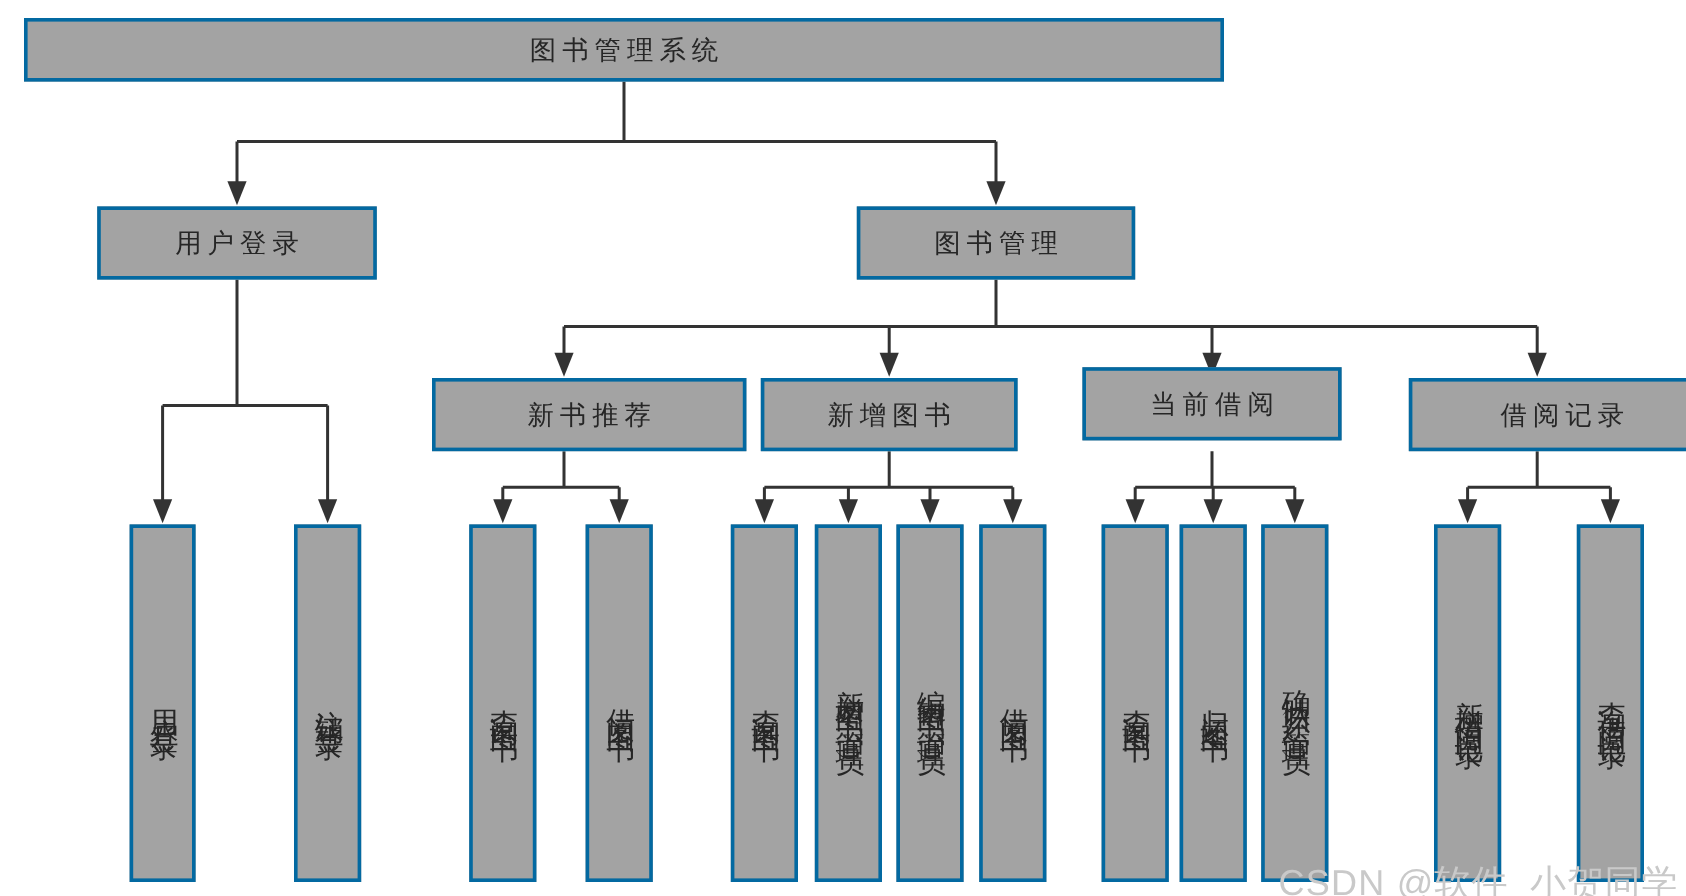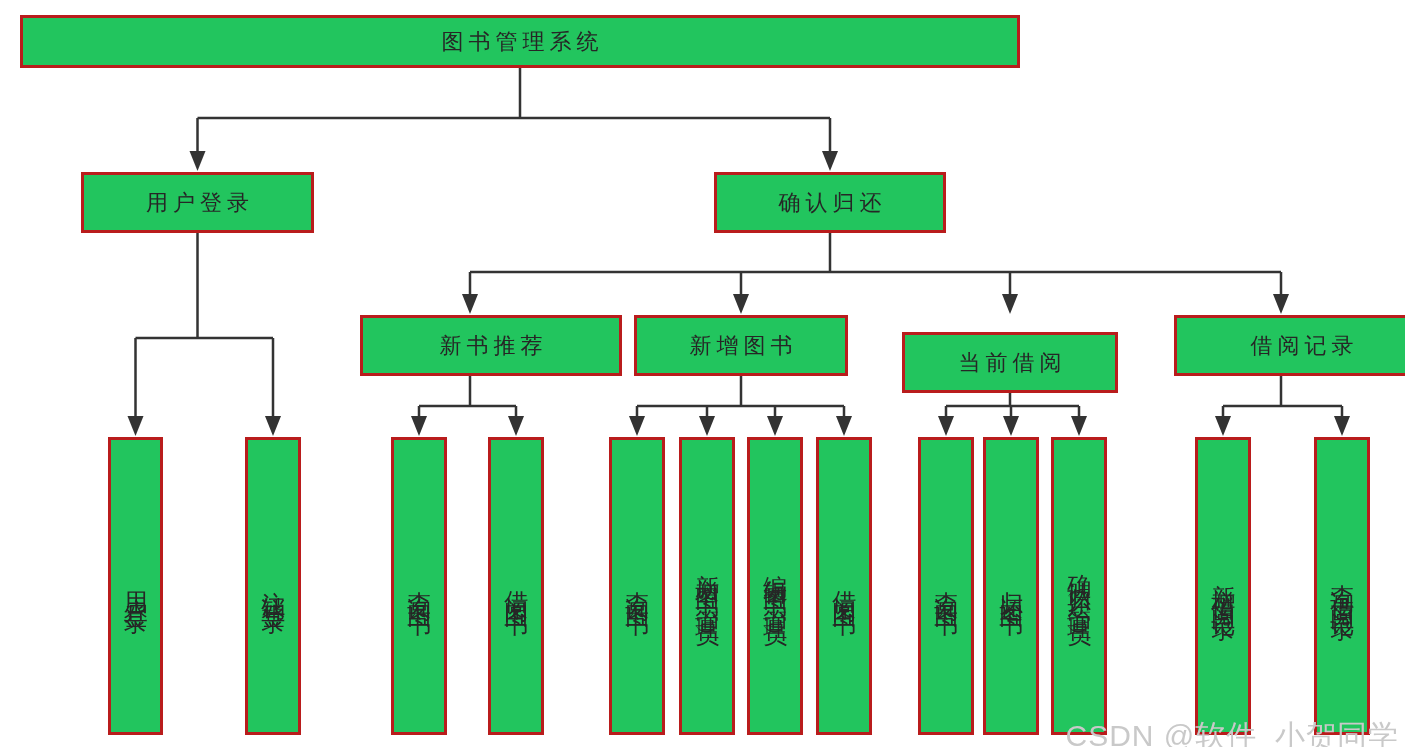--- a/index.html
+++ b/index.html
@@ -8,22 +8,22 @@
     position:relative;
     width:1405px;height:747px;
     background:#ffffff;
     font-family:"Liberation Sans","DejaVu Sans",sans-serif;
     overflow:hidden;
   }
   .wires{position:absolute;left:0;top:0;width:1405px;height:747px;pointer-events:none;}
   .box{
     position:absolute;
     box-sizing:border-box;
-    border:3px solid #b91c1c;
-    background:#22c55e;
+    border:3px solid #0369a1;
+    background:#a3a3a3;
     display:flex;align-items:center;justify-content:center;
     color:#262626;
   }
   .hbox{
     font-size:22px;
     letter-spacing:5px;
     text-indent:5px; 
     white-space:nowrap;
   }
   .vbox .vtext{
@@ -91,25 +91,25 @@
       <polygon points="1071,416 1087,416 1079,436"></polygon>
 
       <polygon points="1215,416 1231,416 1223,436"></polygon>
       <polygon points="1334,416 1350,416 1342,436"></polygon>
     </g>
   </svg>
 
   <div class="box hbox" style="left:20px;top:15px;width:1000px;height:53px">图书管理系统</div>
 
   <div class="box hbox" style="left:81px;top:172px;width:233px;height:61px">用户登录</div>
-  <div class="box hbox" style="left:714px;top:172px;width:232px;height:61px">确认归还</div>
+  <div class="box hbox" style="left:714px;top:172px;width:232px;height:61px">图书管理</div>
 
   <div class="box hbox" style="left:360px;top:315px;width:262px;height:61px">新书推荐</div>
   <div class="box hbox" style="left:634px;top:315px;width:214px;height:61px">新增图书</div>
-  <div class="box hbox" style="left:902px;top:332px;width:216px;height:61px">当前借阅</div>
+  <div class="box hbox" style="left:902px;top:306px;width:216px;height:61px">当前借阅</div>
   <div class="box hbox" style="left:1174px;top:315px;width:256px;height:61px">借阅记录</div>
 
   <div class="box vbox" style="left:108px;top:437px;width:55px;height:298px">
     <span class="vtext">用户登录</span>
   </div>
   <div class="box vbox" style="left:245px;top:437px;width:56px;height:298px">
     <span class="vtext">注销登录</span>
   </div>
 
   <div class="box vbox" style="left:391px;top:437px;width:56px;height:298px">

